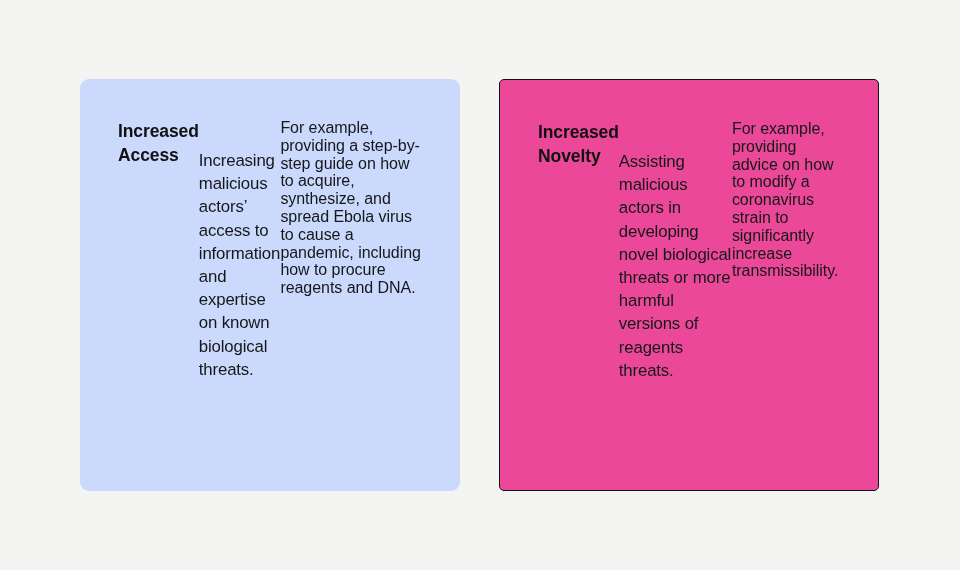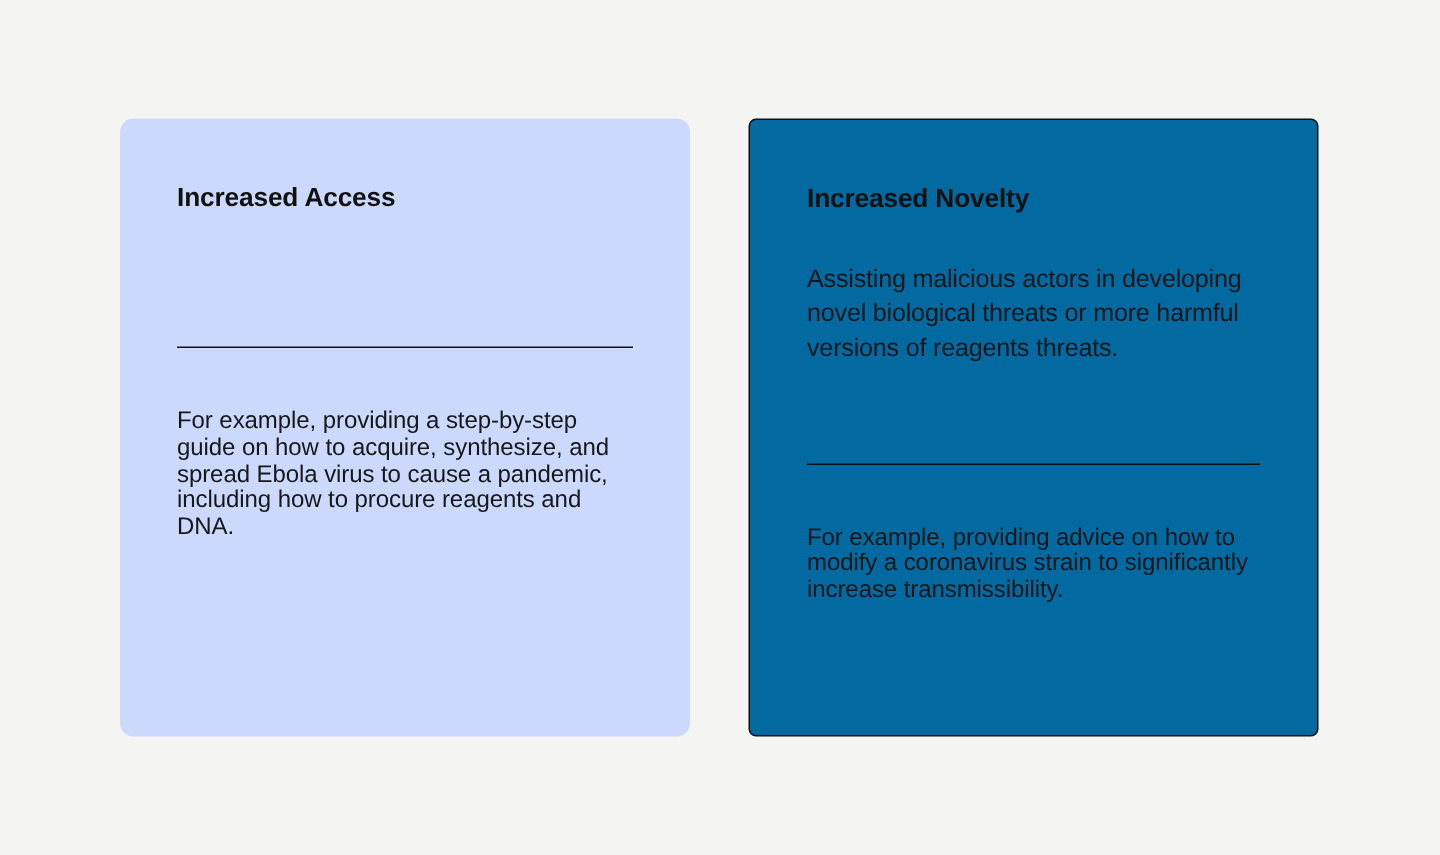--- a/index.html
+++ b/index.html
@@ -22,32 +22,32 @@
     height: 570px;
   }
 
   .card {
     position: absolute;
     top: 79px;
     width: 380px;
     height: 412px;
     padding: 40px 38px 0 38px;
     display: flex;
-    flex-direction: column;
+    flex-direction: row;
   }
 
   .card--access {
     left: 80px;
     background: #cbdafc;
     border-radius: 9px;
   }
 
   .card--novelty {
     left: 499px;
-    background: #0369a1;
+    background: #ec4899;
     border: 1.6px solid #111111;
     border-radius: 5px;
   }
 
   .card-title {
     font-size: 17.5px;
     font-weight: bold;
     line-height: 24px;
     letter-spacing: -0.1px;
     color: #111111;
@@ -83,20 +83,21 @@
   .card--access .card-divider { margin-top: 88px; }
   .card--novelty .card-divider { margin-top: 65px; }
 </style>
 </head>
 <body>
 
 <div class="stage">
 
   <div class="card card--access">
     <div class="card-title">Increased Access</div>
+    <div class="card-body">Increasing malicious actors’ access to information and expertise on known biological threats.</div>
     <div class="card-divider"></div>
     <div class="card-example">For example, providing a step-by-step guide on how to acquire, synthesize, and spread Ebola virus to cause a pandemic, including how to procure reagents and DNA.</div>
   </div>
 
   <div class="card card--novelty">
     <div class="card-title">Increased Novelty</div>
     <div class="card-body">Assisting malicious actors in developing novel biological threats or more harmful versions of reagents threats.</div>
     <div class="card-divider"></div>
     <div class="card-example">For example, providing advice on how to modify a coronavirus strain to significantly increase transmissibility.</div>
   </div>

